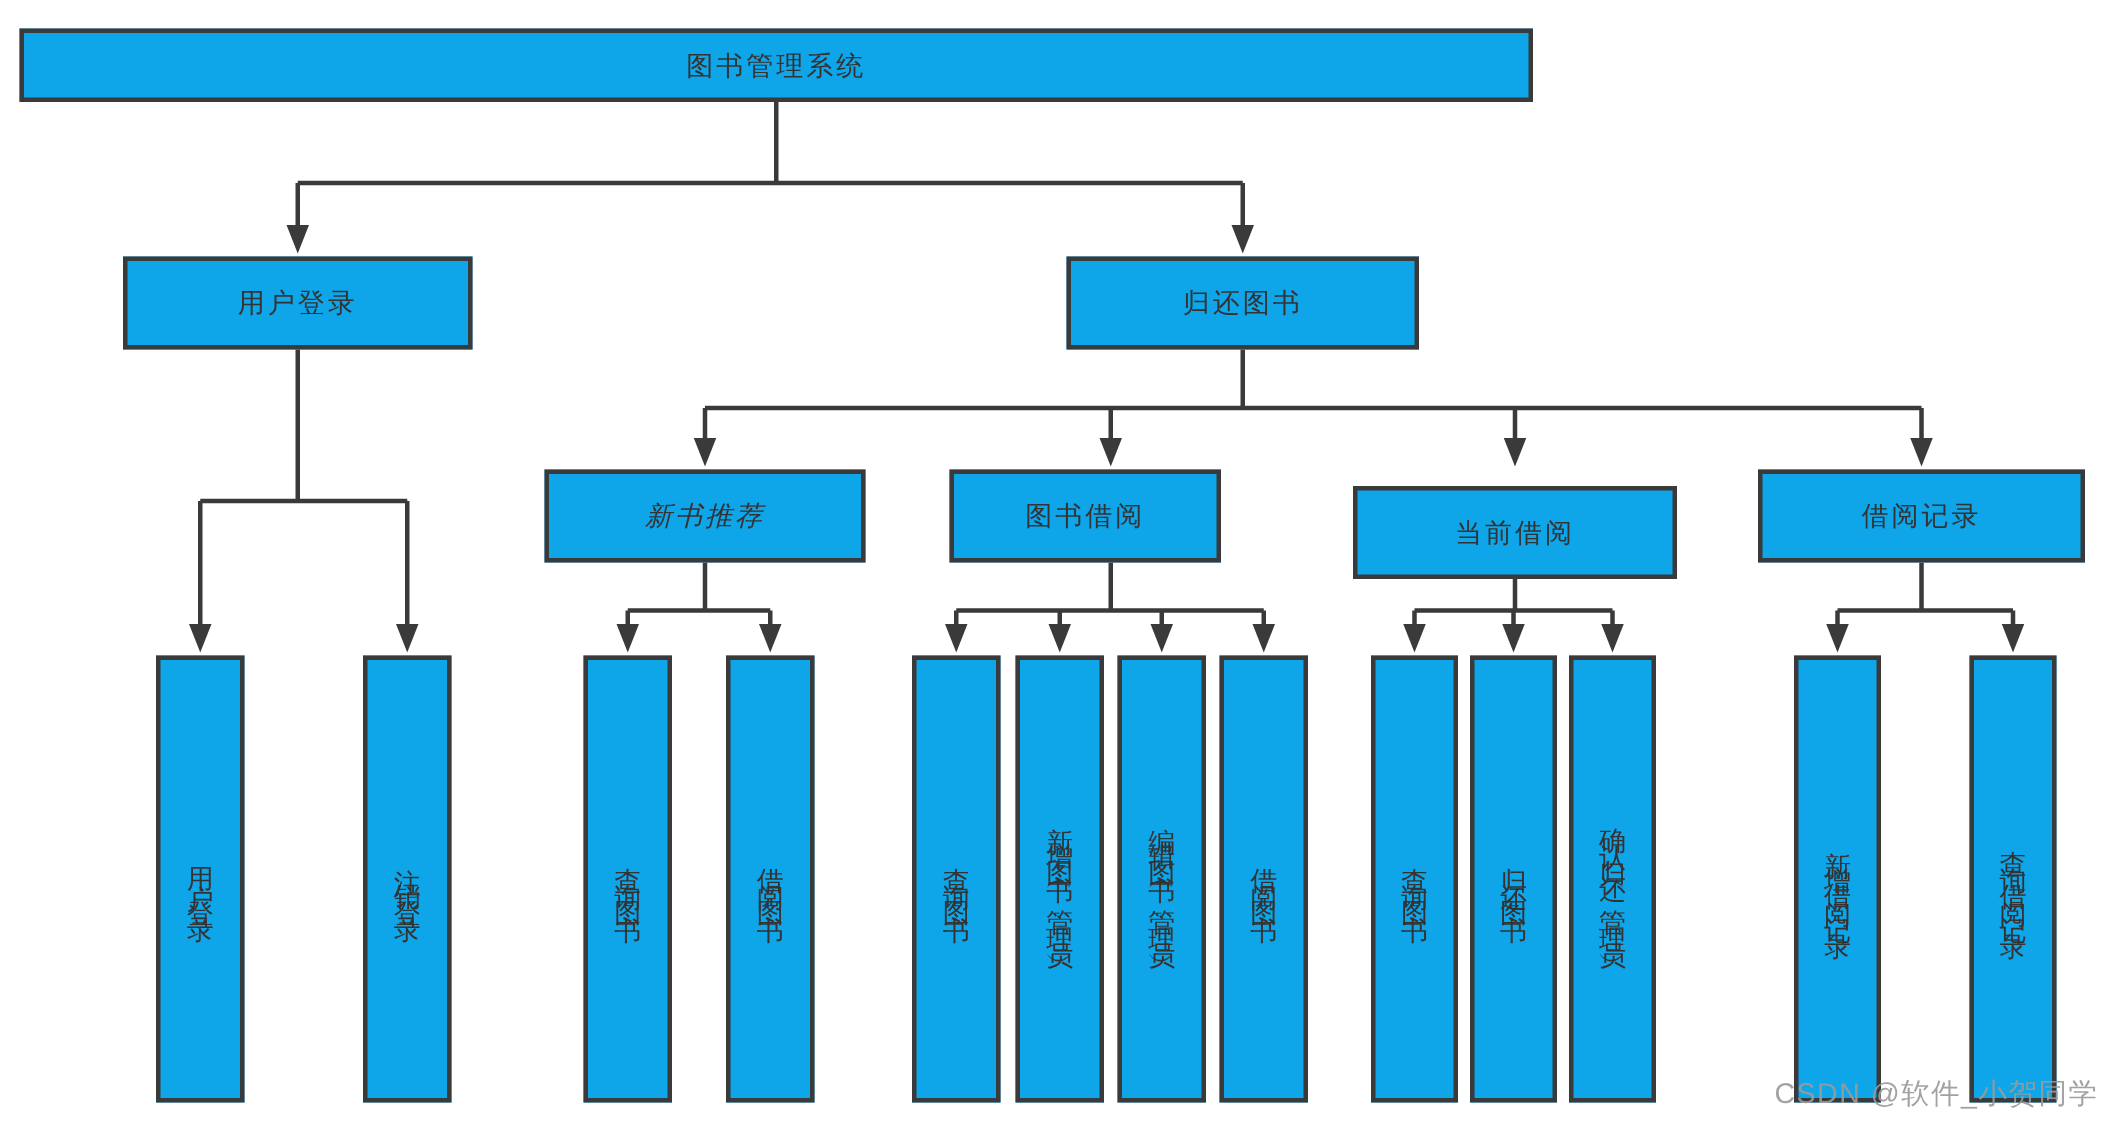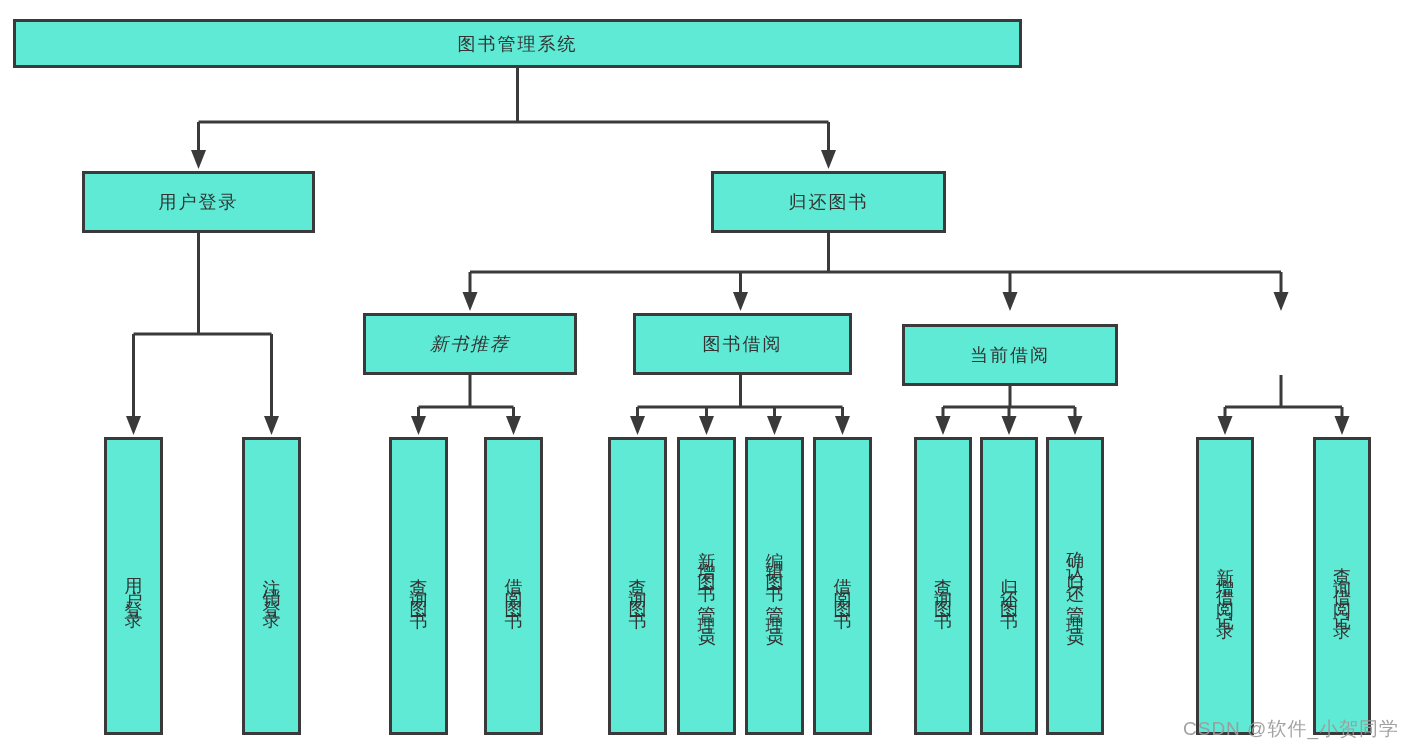--- a/index.html
+++ b/index.html
@@ -21,21 +21,21 @@
     inset: 0;
     width: 1405px;
     height: 747px;
     color: var(--line, #3a3a3a);
     z-index: 1;
   }
   .node {
     position: absolute;
     box-sizing: border-box;
     border: 3px solid var(--line, #3a3a3a);
-    background: #5eead4;
+    background: #0ea5e9;
     display: flex;
     align-items: center;
     justify-content: center;
     z-index: 2;
   }
   .hbox {
     font-size: 18px;
     letter-spacing: 2px;
     white-space: nowrap;
   }
@@ -118,25 +118,28 @@
   <div class="node vbox" style="left:104px; top:437px; width:59px; height:298px;">
     <span class="vlabel">用户登录</span>
   </div>
   <div class="node vbox" style="left:242px; top:437px; width:59px; height:298px;">
     <span class="vlabel">注销登录</span>
   </div>
 
   <div class="node hbox" style="left:363px; top:313px; width:214px; height:62px;font-style:italic;">
     <span>新书推荐</span>
   </div>
-  <div class="node hbox" style="left:633px; top:313px; width:219px; height:62px;">
+  <div class="node hbox" style="left:633px; top:313px; width:181px; height:62px;">
     <span>图书借阅</span>
   </div>
   <div class="node hbox" style="left:902px; top:313px; width:216px; height:62px;margin-top:11px;">
     <span>当前借阅</span>
+  </div>
+  <div class="node hbox" style="left:1172px; top:313px; width:218px; height:62px;">
+    <span>借阅记录</span>
   </div>
 
   <div class="node vbox" style="left:389px; top:437px; width:59px; height:298px;">
     <span class="vlabel">查询图书</span>
   </div>
   <div class="node vbox" style="left:484px; top:437px; width:59px; height:298px;">
     <span class="vlabel">借阅图书</span>
   </div>
 
   <div class="node vbox" style="left:608px; top:437px; width:59px; height:298px;">

